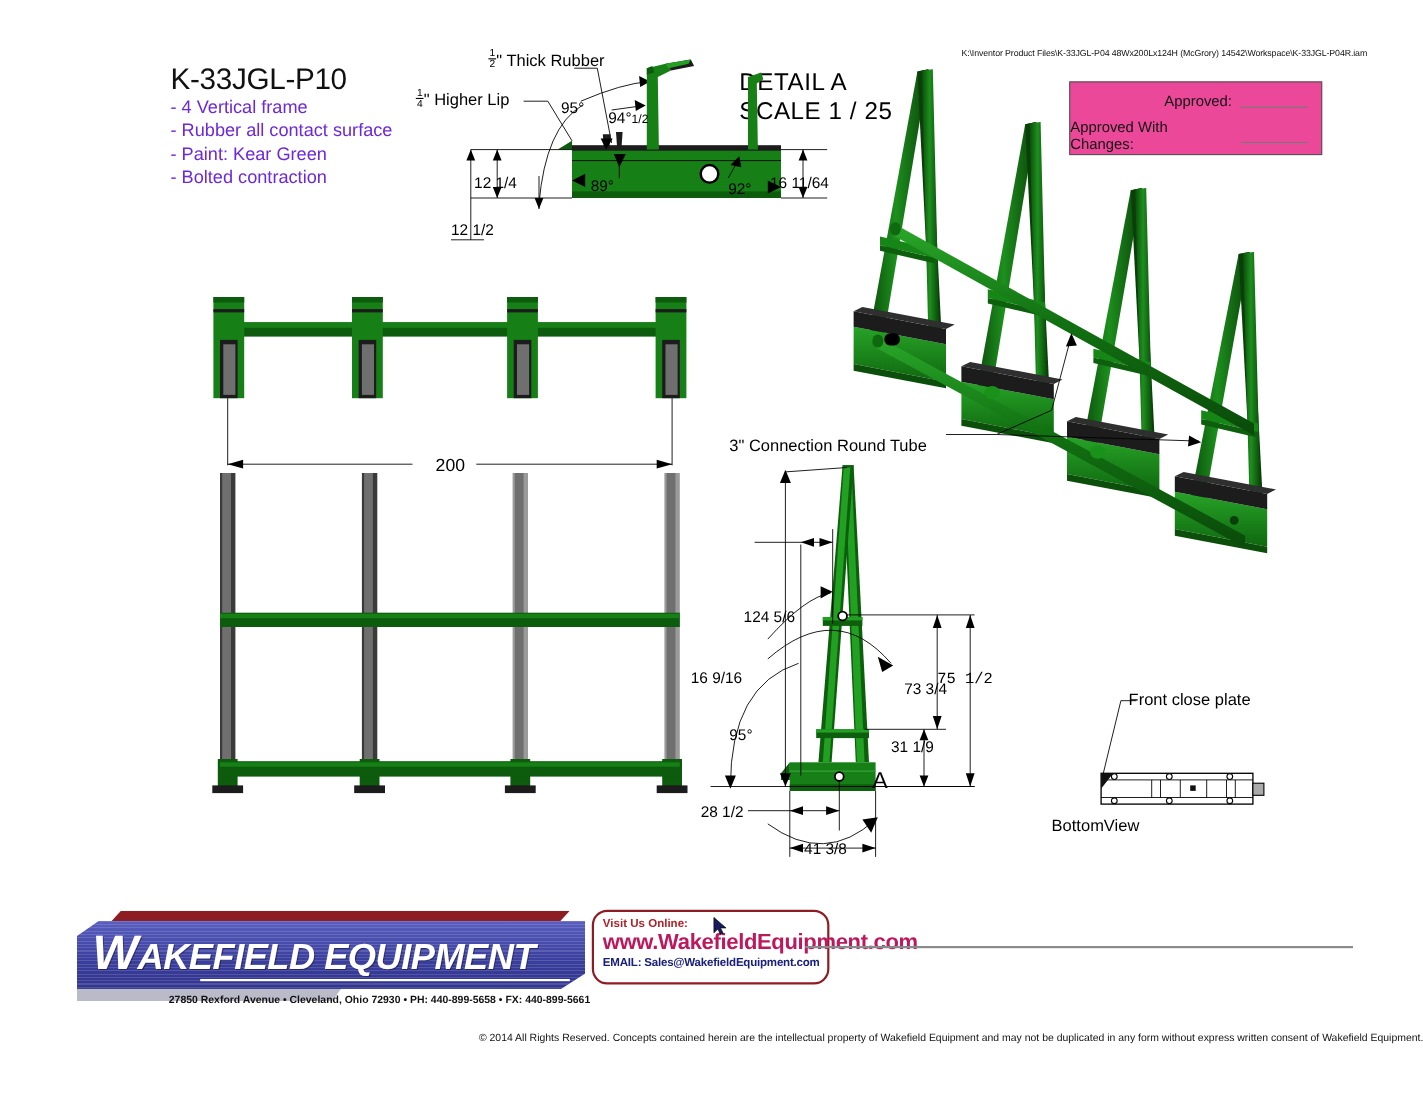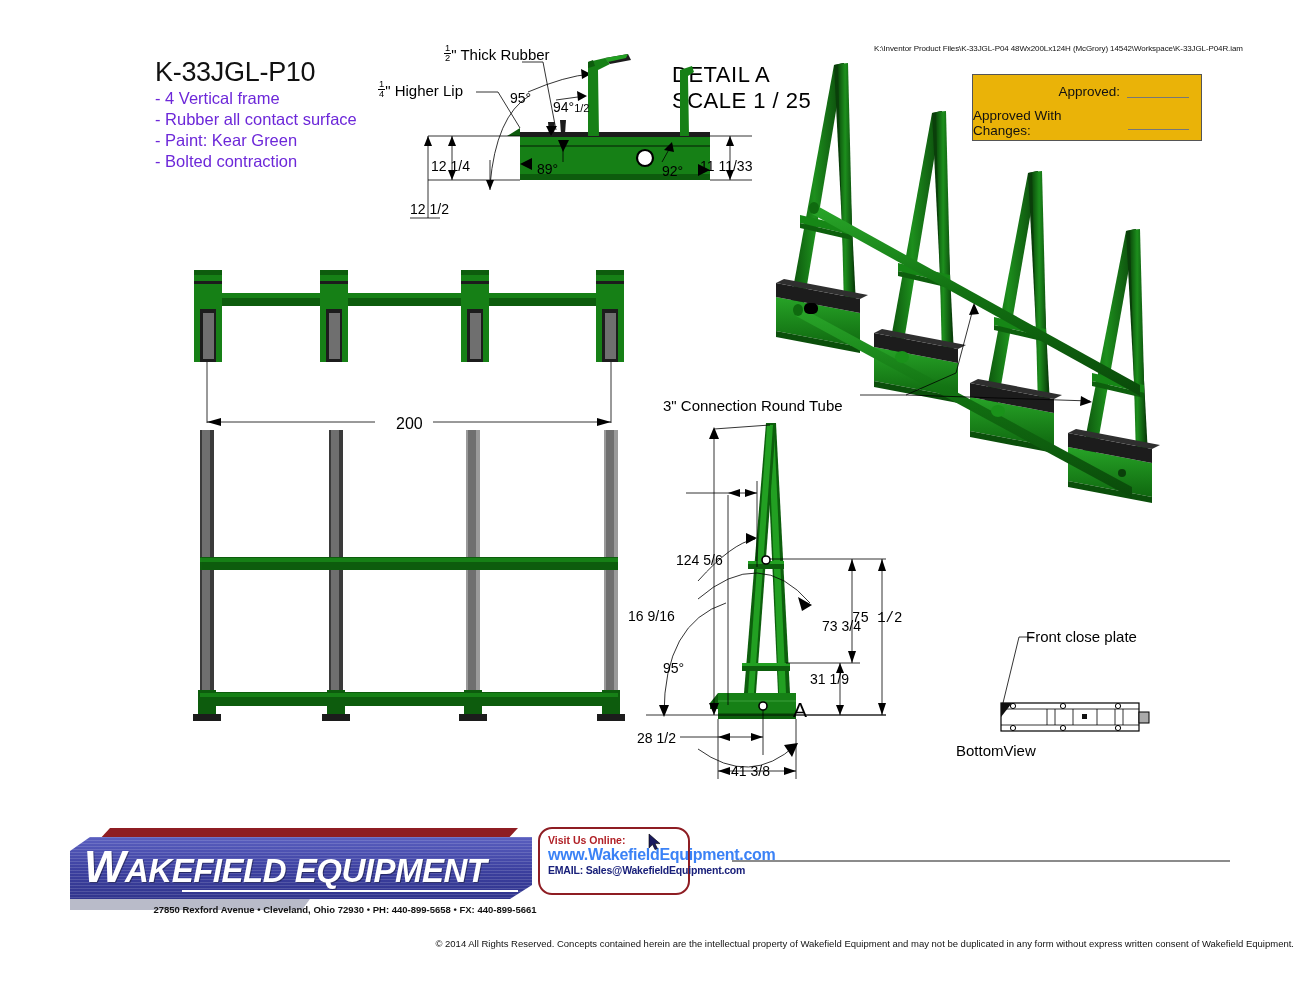--- a/index.html
+++ b/index.html
@@ -13,21 +13,21 @@
 
   
   #title-block{left:155px;top:58px;width:280px;}
   #part-number{font-size:27px;letter-spacing:-0.3px;line-height:1.1;color:#111;}
   .spec-line{font-size:16.5px;line-height:21px;color:#6d28d9;}
 
   
   #file-path{left:874px;top:44px;font-size:8px;color:#111;white-space:nowrap;letter-spacing:-0.1px;}
 
   
-  #approval-box{left:972px;top:74px;width:228px;height:65px;border:1px solid #555;background:#eab308;}
+  #approval-box{left:972px;top:74px;width:228px;height:65px;border:1px solid #555;background:#ec4899;}
   .appr-row{display:flex;align-items:center;justify-content:flex-end;height:32px;padding-right:12px;}
   .appr-label{font-size:13.5px;color:#111;}
   .sig-line{display:inline-block;width:62px;border-bottom:1.6px solid #777;margin-left:7px;height:13px;}
 
   
   .dim{font-size:14px;color:#000;white-space:nowrap;}
   .dim-lg{font-size:16px;color:#000;white-space:nowrap;}
   .note{font-size:15px;color:#000;white-space:nowrap;}
   .detail-title{font-size:22px;color:#000;white-space:nowrap;letter-spacing:0.5px;}
   .frac{display:inline-block;vertical-align:-0.15em;text-align:center;font-size:0.62em;line-height:1;}
@@ -49,24 +49,24 @@
              display:flex;align-items:center;}
   #logo-text .wtxt{font-family:"Liberation Sans", sans-serif;font-style:italic;font-weight:bold;
              color:#fff;font-size:33px;letter-spacing:-0.5px;white-space:nowrap;
              text-shadow:1px 1px 0 rgba(0,0,0,.35);}
   #logo-text .wtxt .cap{font-size:44px;}
   .logo-underline{position:absolute;left:120px;top:62px;width:336px;height:2px;background:#fff;z-index:4;}
   #logo-address{position:absolute;left:88px;top:76px;width:390px;text-align:center;
              font-size:9.5px;font-weight:bold;color:#111;white-space:nowrap;z-index:5;}
 
   
-  #contact-box{left:538px;top:827px;width:152px;height:68px;background:#fff;
+  #contact-box{left:538px;top:827px;width:216px;height:68px;background:#fff;
              border:2.5px solid #8e1d23;border-radius:14px;padding:5px 8px;box-sizing:border-box;}
   #contact-visit{font-size:10.5px;font-weight:bold;color:#b01f25;white-space:nowrap;}
-  #contact-url{font-size:16px;font-weight:bold;color:#3b82f6;white-space:nowrap;letter-spacing:-0.3px;}
+  #contact-url{font-size:20px;font-weight:bold;color:#be185d;white-space:nowrap;letter-spacing:-0.3px;}
   #contact-email{font-size:10.5px;font-weight:bold;color:#19207a;white-space:nowrap;letter-spacing:-0.2px;}
   #cursor-icon{position:absolute;left:108px;top:5px;width:14px;height:16px;}
   #footer-rule{left:732px;top:860px;width:498px;height:1.6px;background:#8b8b8b;}
 
   
   #copyright{left:0;top:938px;width:1294px;text-align:right;font-size:9.5px;color:#111;}
 
   svg{overflow:visible;}
   .ln-thin{stroke:#000;stroke-width:0.8;fill:none;}
   .grn{fill:#168016;}
@@ -173,21 +173,21 @@
   <polygon points="140,124 152,118 152,130"></polygon>
   <polygon points="330,130 318,124 318,136"></polygon>
 </svg>
 
 <div class="abs nosel dim" style="left:510px;top:90px;">95°</div>
 <div class="abs nosel dim" style="left:553px;top:99px;"><span>94°</span><span style="font-size:11px;">1/2</span></div>
 <div class="abs nosel dim" style="left:537px;top:161px;">89°</div>
 <div class="abs nosel dim" style="left:662px;top:163px;">92°</div>
 <div class="abs nosel dim" style="left:431px;top:158px;">12 1/4</div>
 <div class="abs nosel dim" style="left:410px;top:201px;">12 1/2</div>
-<div class="abs nosel dim" style="left:700px;top:158px;">11 11/33</div>
+<div class="abs nosel dim" style="left:700px;top:158px;">16 11/64</div>
 
 <svg class="abs" style="left:185px;top:265px;" width="450" height="470">
   <g>
 
     <rect class="grn-d" x="18" y="28" width="412" height="13"></rect>
     <rect class="grn" x="18" y="28" width="412" height="5"></rect>
 
     <g>
       <rect class="grn" x="9" y="5" width="28" height="92"></rect>
       <rect class="blk" x="15" y="44" width="16" height="53"></rect>

